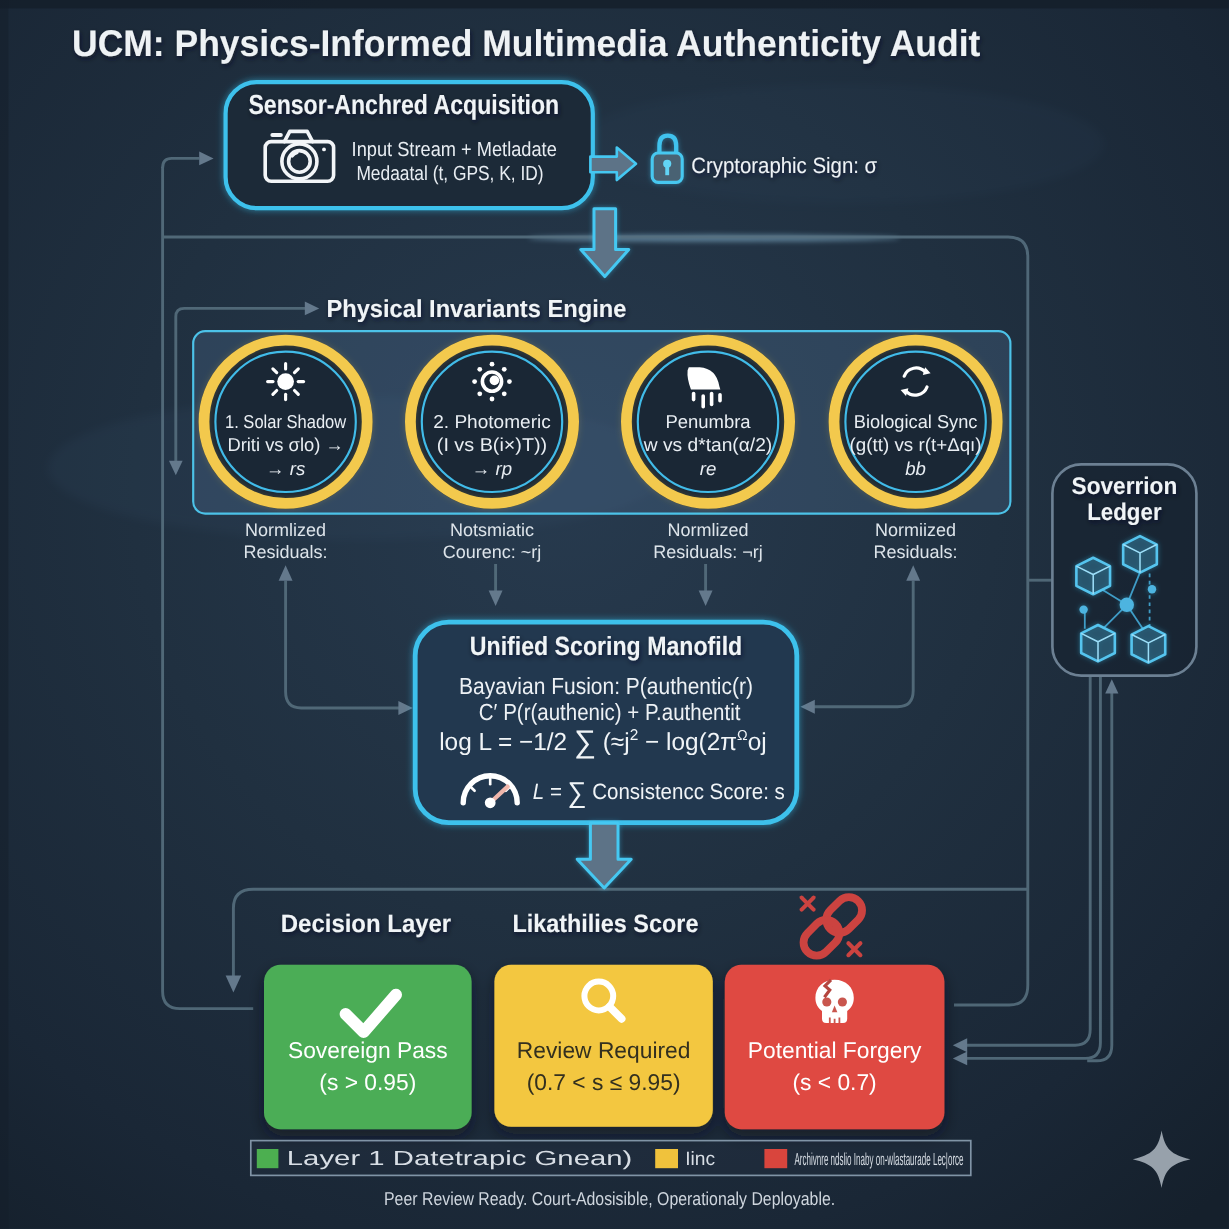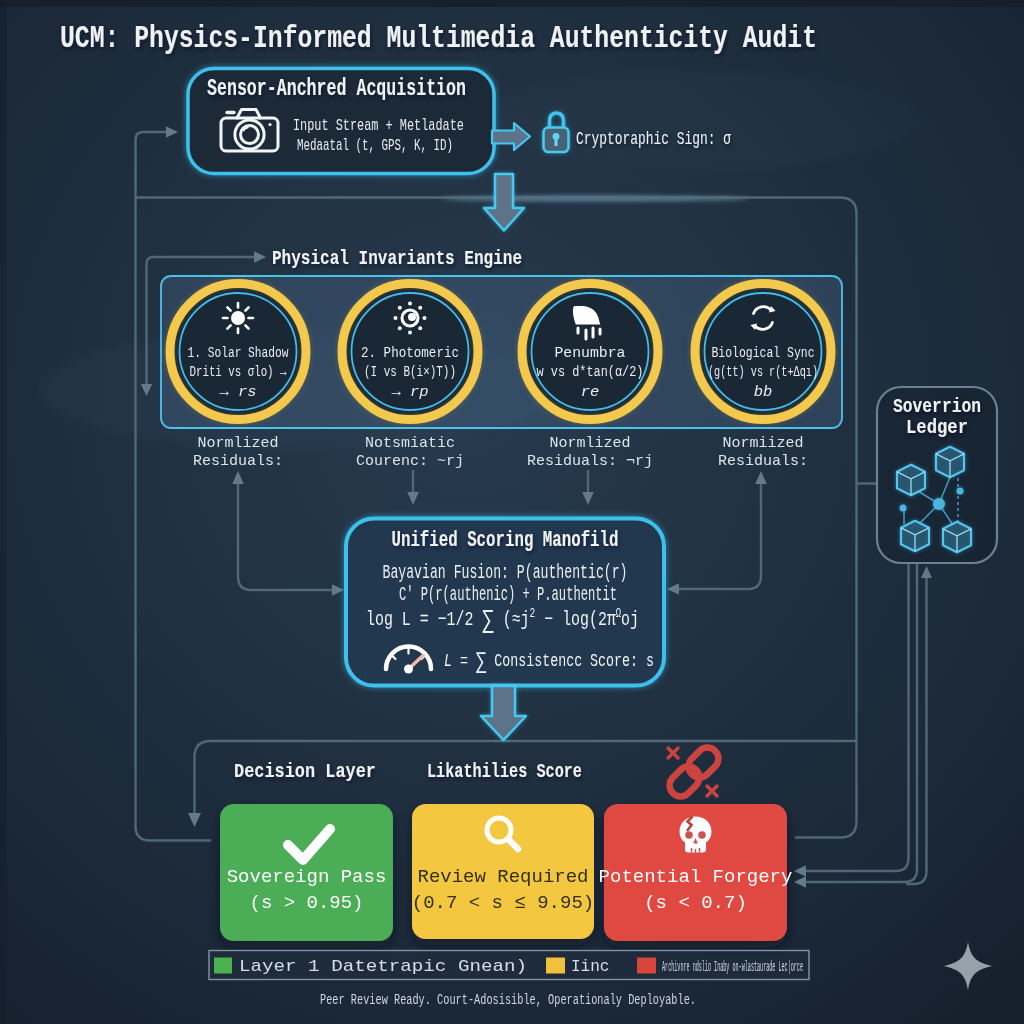--- a/index.html
+++ b/index.html
@@ -1,16 +1,16 @@
 <!DOCTYPE html>
 <html><head>
 <meta charset="utf-8">
 <style>
 html,body{margin:0;padding:0;width:1024px;height:1024px;background:#1b2836;overflow:hidden;}
-#c{position:relative;width:1024px;height:888px;font-family:Liberation Mono, monospace;}
+#c{position:relative;width:1024px;height:888px;font-family:Liberation Sans, sans-serif;}
 svg{position:absolute;left:0;top:0;}
 </style>
 </head>
 <body>
 <div id="c">
 <svg width="1024" height="1024" viewBox="0 0 1024 1024">
 <defs>
 <radialGradient id="bg" cx="46%" cy="40%" r="78%">
 <stop offset="0" stop-color="#273a4e"></stop>
 <stop offset="0.45" stop-color="#203040"></stop>

